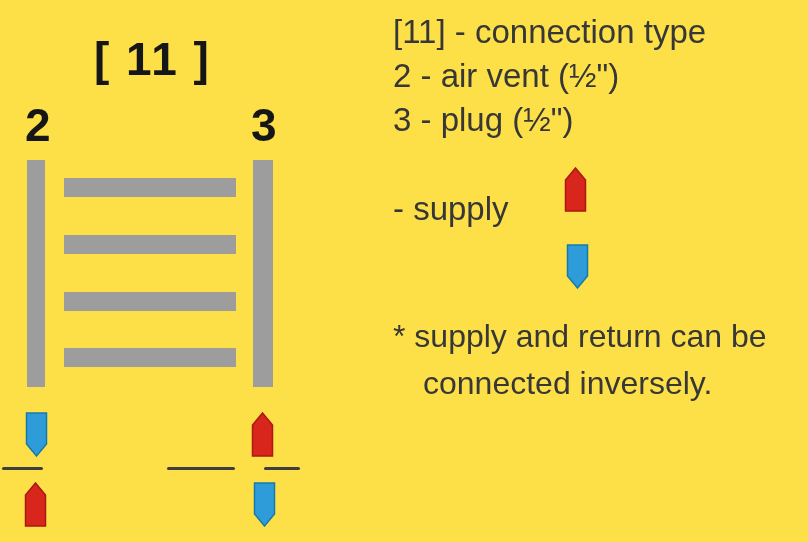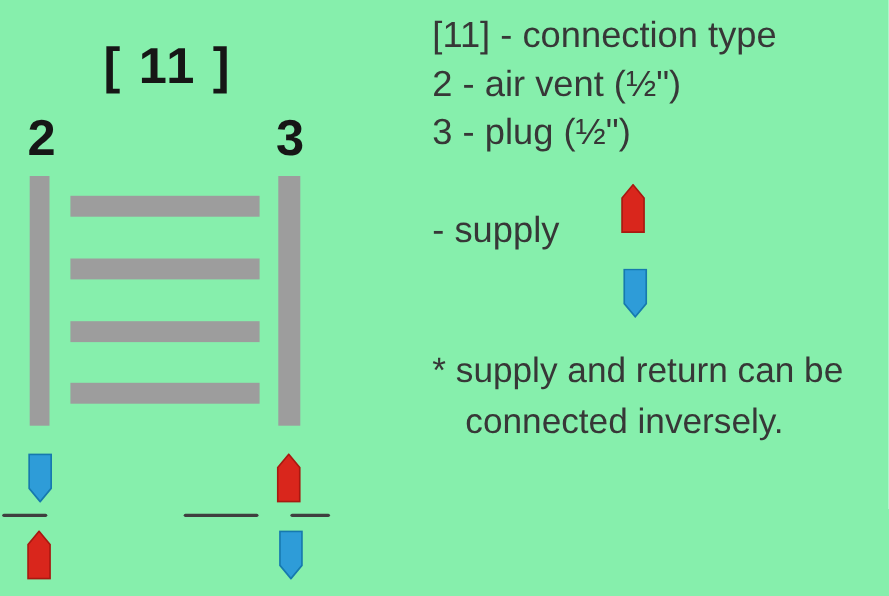--- a/index.html
+++ b/index.html
@@ -1,19 +1,19 @@
 <!DOCTYPE html>
 <html><head>
 <meta charset="utf-8">
 <style>
   html,body{margin:0;padding:0;background:#ffffff;}
   .canvas{
     position:relative;
     width:808px;height:542px;
-    background:#86efac;
+    background:#fde047;
     overflow:hidden;
     font-family:"Liberation Sans", sans-serif;
   }
   
   .title{
     position:absolute;left:94px;top:32px;
     font-size:46px;font-weight:700;color:#161616;
     letter-spacing:2px;white-space:nowrap;
   }
   .port-label{

